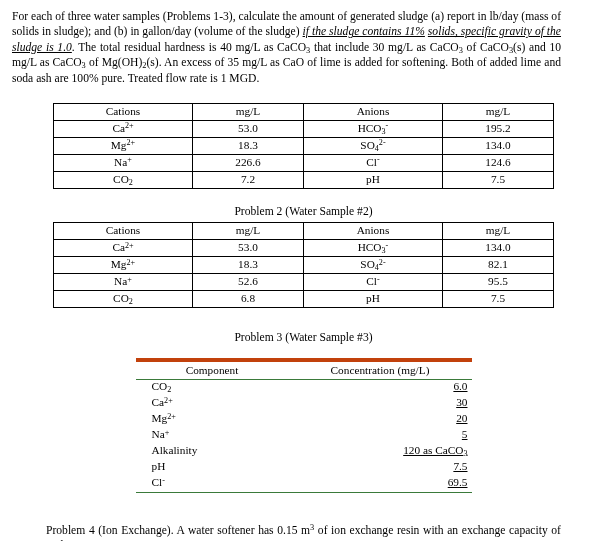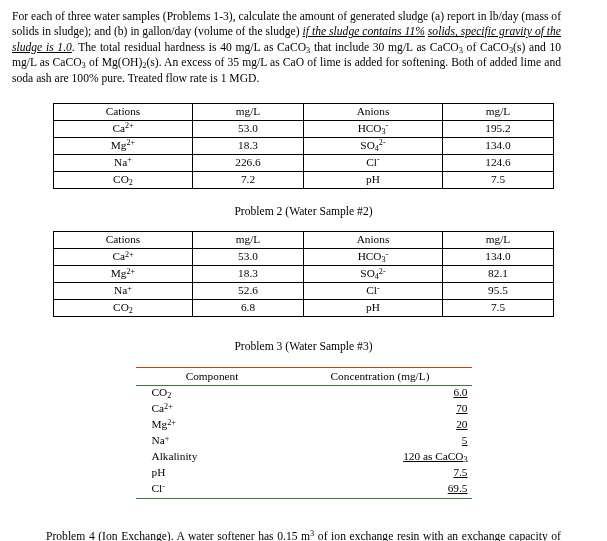--- a/index.html
+++ b/index.html
@@ -37,39 +37,39 @@
     text-align: center;
     font-size: 11.6px;
     margin: 0 0 2px 0;
   }
 
   .tbl-wrap { margin-top: 15px; }
   .tbl-wrap.p1 { margin-top: 17px; }
 
   table.grid {
     border-collapse: collapse;
-    margin: 12px auto;
+    margin: 3px auto;
     font-size: 11.3px;
   }
   table.grid td, table.grid th {
     border: 1px solid #000000;
     padding: 0px 4px 1px 4px;
     text-align: center;
     font-weight: normal;
     height: 15px;
     line-height: 1.18;
   }
   table.grid .colhdr { text-align: center; }
 
   
   table.p3 {
     border-collapse: collapse;
     margin: 12px auto;
     font-size: 11.3px;
-    border-top: 1px solid #c2410c;
+    border-top: 4px solid #c2410c;
     border-bottom: 1px solid #3a7a3a;
   }
   table.p3 th {
     font-weight: normal;
     border-bottom: 1px solid #3a7a3a;
     padding: 1px 4px;
     text-align: center;
     height: 15px;
   }
   table.p3 td {
@@ -191,21 +191,21 @@
           <th style="width:175px">Concentration (mg/L)</th>
         </tr>
       </thead>
       <tbody>
         <tr>
           <td class="comp">CO<sub>2</sub></td>
           <td class="conc">6.0</td>
         </tr>
         <tr>
           <td class="comp">Ca<sup>2+</sup></td>
-          <td class="conc">70</td>
+          <td class="conc">30</td>
         </tr>
         <tr>
           <td class="comp">Mg<sup>2+</sup></td>
           <td class="conc">20</td>
         </tr>
         <tr>
           <td class="comp">Na<sup>+</sup></td>
           <td class="conc">5</td>
         </tr>
         <tr>

